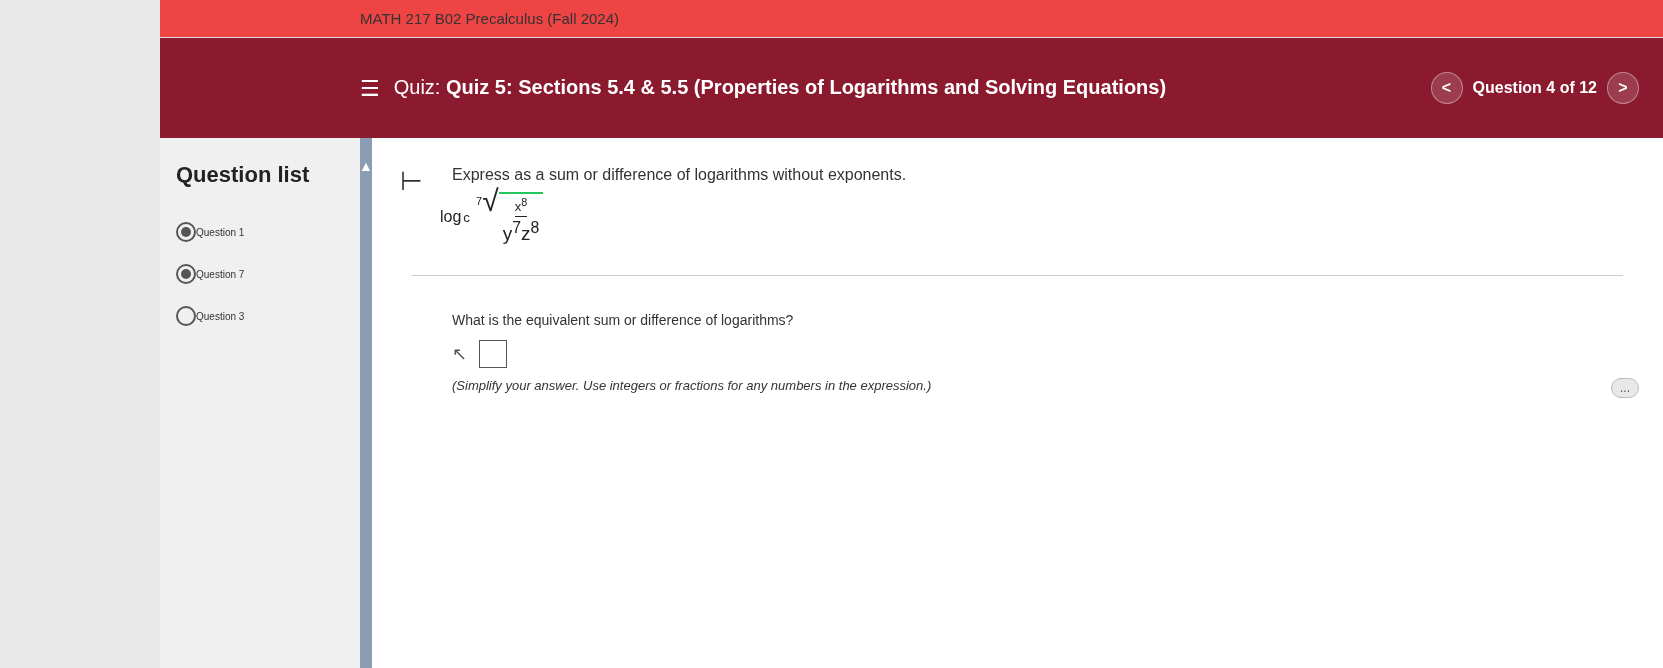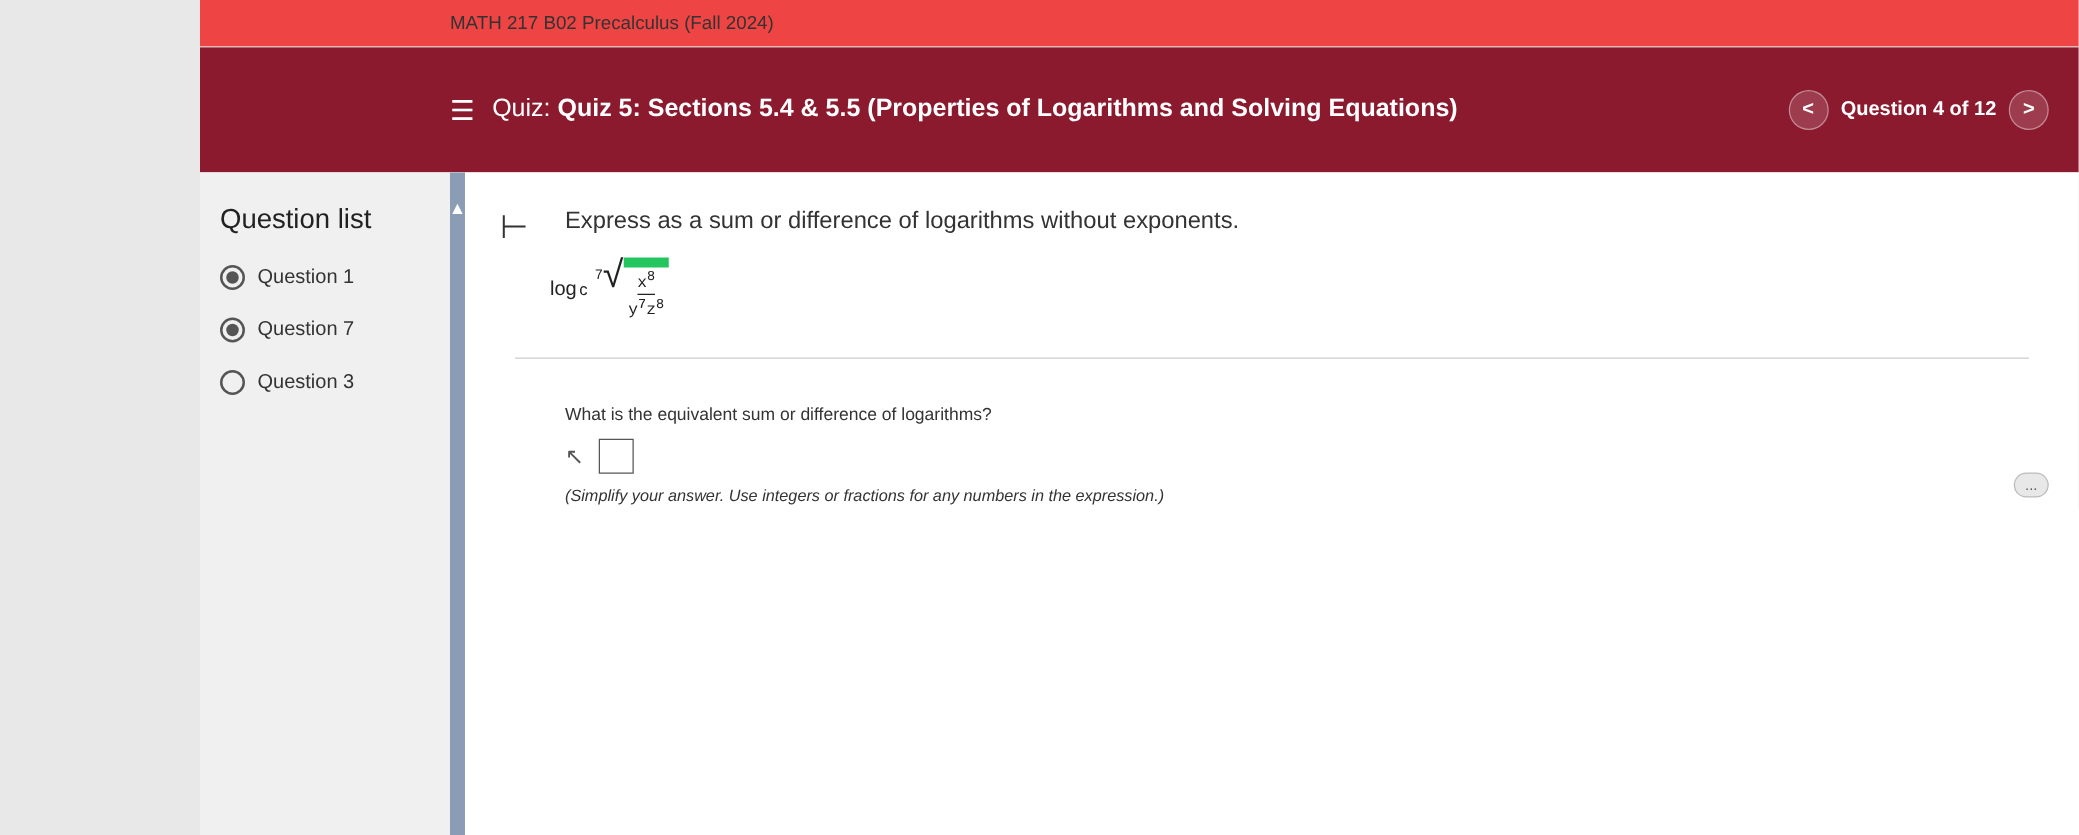--- a/index.html
+++ b/index.html
@@ -85,32 +85,32 @@
 
     .sidebar {
       width: 200px;
       background: #f0f0f0;
       padding: 24px 16px;
       flex-shrink: 0;
     }
 
     .sidebar-title {
       font-size: 22px;
-      font-weight: 400;
+      font-weight: 700;
       color: #222;
-      margin-bottom: 24px;
+      margin-bottom: 34px;
     }
 
     .question-list-item {
       display: flex;
       align-items: center;
-      gap: 10px;
+      gap: 0;
       margin-bottom: 22px;
       cursor: pointer;
-      font-size: 16px;
+      font-size: 10px;
       color: #333;
     }
 
     .radio-outer {
       width: 20px;
       height: 20px;
       border-radius: 50%;
       border: 2px solid #555;
       display: flex;
       align-items: center;
@@ -157,58 +157,57 @@
       position: absolute;
       top: 28px;
       left: 28px;
       font-size: 22px;
       cursor: pointer;
       color: #333;
       font-weight: bold;
     }
 
     .question-text {
-      font-size: 19px;
-      color: #333;
-      margin-bottom: 18px;
+      font-size: 16px;
+      color: #333;
+      margin-bottom: 3px;
       margin-left: 40px;
     }
 
     .math-expression {
       font-size: 16px;
       color: #222;
       margin-left: 28px;
       margin-bottom: 28px;
     }
 
     .math-log {
       display: inline-flex;
       align-items: center;
       gap: 2px;
       font-size: 16px;
     }
 
     .radical-content {
-      border-top: 8px solid #22c55e;
+      border-top: 2px solid #22c55e;
       padding: 2px 4px;
       display: inline-flex;
       flex-direction: column;
       align-items: center;
       font-size: 14px;
-      font-family: Liberation Mono, monospace;
     }
 
     .frac-num {
       border-bottom: 1px solid #222;
       padding-bottom: 2px;
       font-size: 13px;
     }
 
     .frac-den {
-      font-size: 13px;
+      font-size: 19px;
       padding-top: 2px;
     }
 
     .divider {
       border: none;
       border-top: 1px solid #ccc;
       margin: 10px 0 20px 0;
     }
 
     .more-options-btn {

